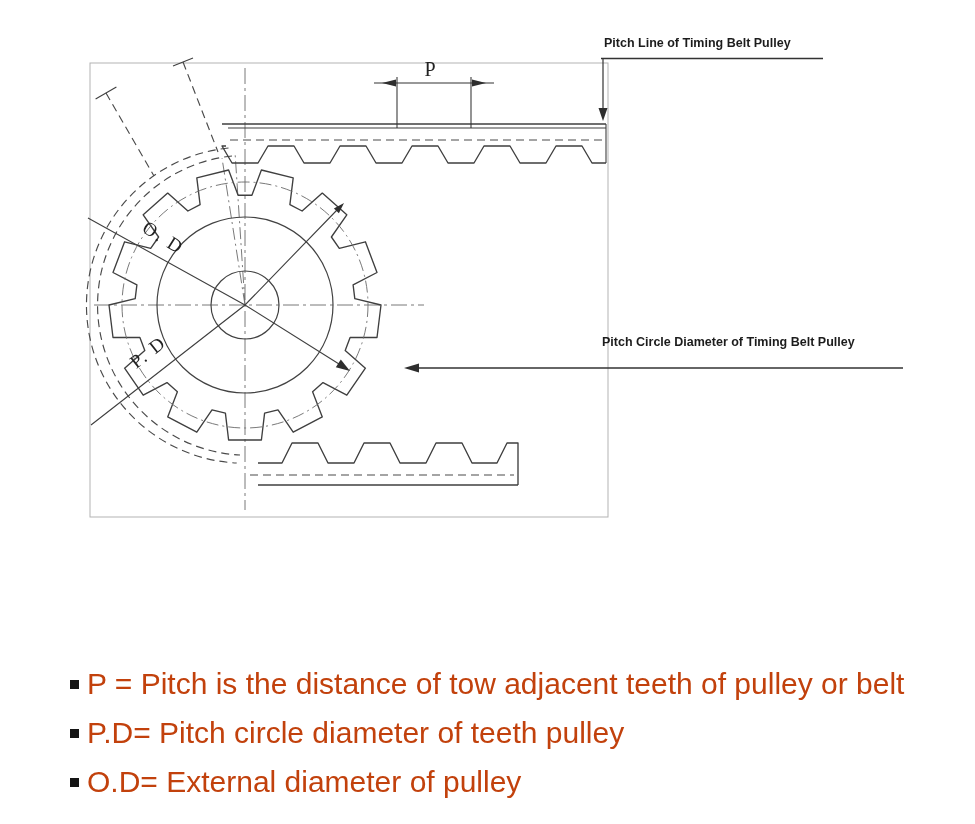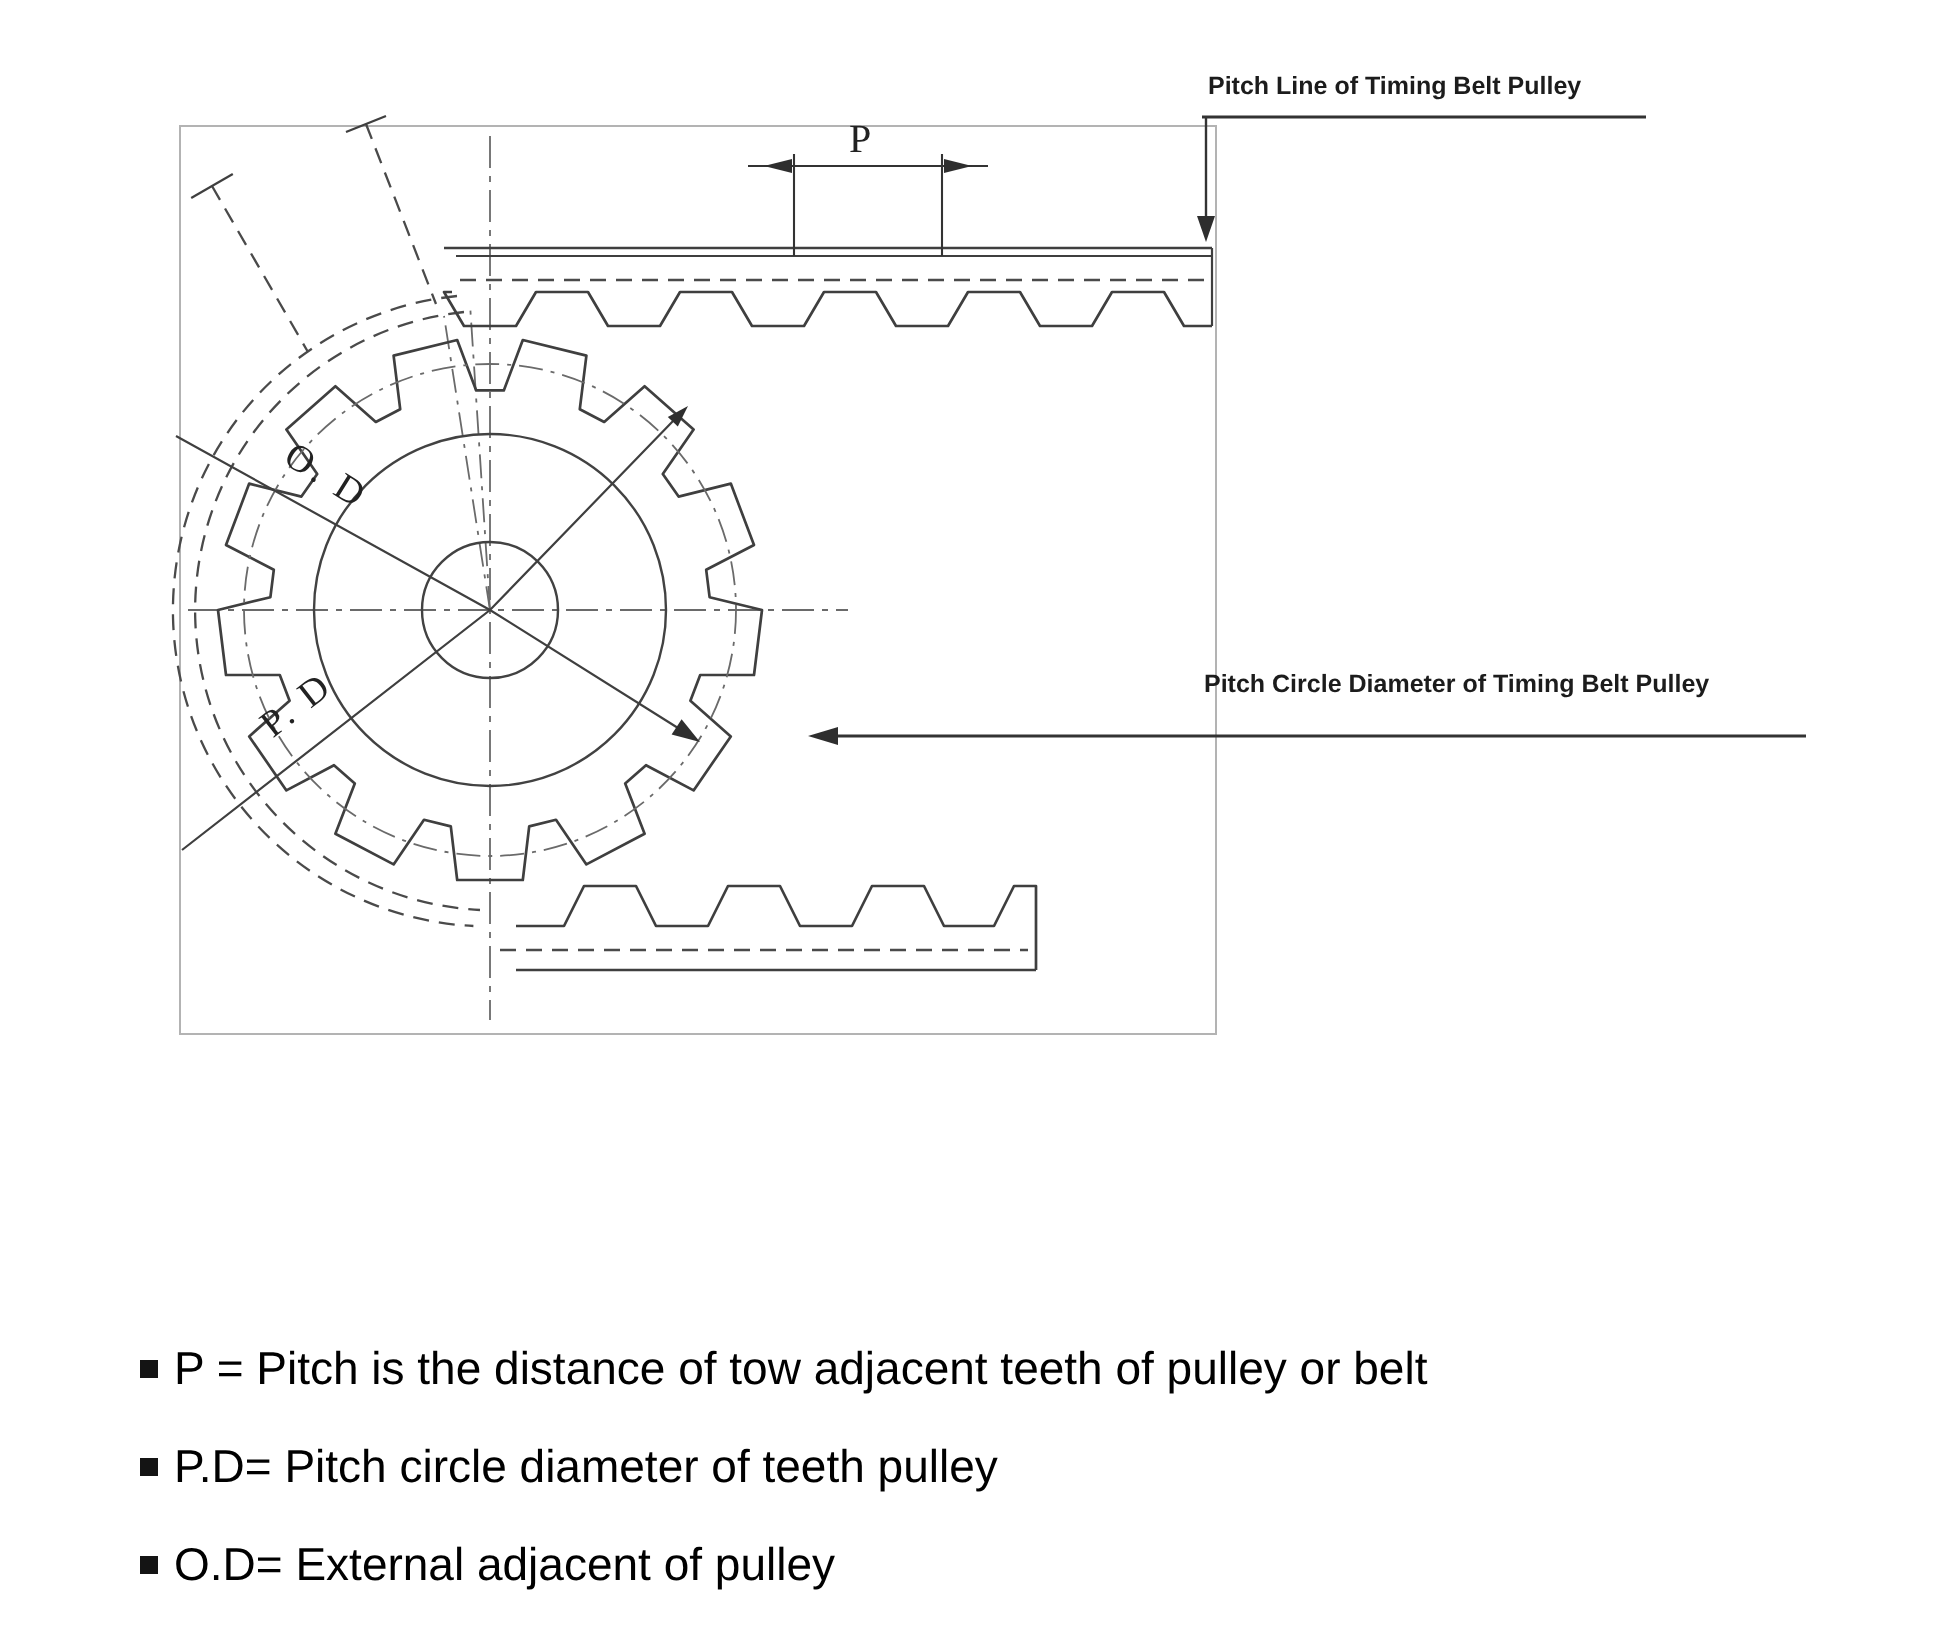--- a/index.html
+++ b/index.html
@@ -12,21 +12,21 @@
   .thin{stroke:#3f3f3f;stroke-width:1.1;fill:none;}
   .med{stroke:#3f3f3f;stroke-width:1.35;fill:none;}
   .dash{stroke:#4a4a4a;stroke-width:1.15;fill:none;stroke-dasharray:8 5;}
   .cline{stroke:#6a6a6a;stroke-width:0.9;fill:none;stroke-dasharray:16 4 3 4;}
   .rline{stroke:#6a6a6a;stroke-width:0.9;fill:none;stroke-dasharray:12 4 2 4;}
   .arrow{fill:#2e2e2e;stroke:none;}
   .dimline{stroke:#333;stroke-width:1.05;fill:none;}
   .legend{position:absolute;left:70px;top:670px;}
   .legend-row{display:flex;align-items:center;margin-bottom:21px;height:28px;}
   .bullet{width:9px;height:9px;background:#141414;margin-right:8px;flex:0 0 auto;}
-  .legend-text{font-size:23px;color:#000000;line-height:28px;white-space:nowrap;}
+  .legend-text{font-size:30px;color:#c2410c;line-height:28px;white-space:nowrap;}
 </style>
 </head>
 <body>
 
 <div class="canvas">
 
   <svg class="diagram-svg" width="975" height="630" viewBox="0 0 975 630">
 
     <rect x="90" y="63" width="518" height="454" fill="none" stroke="#b3b3b3" stroke-width="1"></rect>
 
@@ -108,16 +108,16 @@
     <div class="legend-row">
       <span class="bullet"></span>
       <span class="legend-text">P = Pitch is the distance of tow adjacent teeth of pulley or belt</span>
     </div>
     <div class="legend-row">
       <span class="bullet"></span>
       <span class="legend-text">P.D= Pitch circle diameter of teeth pulley</span>
     </div>
     <div class="legend-row">
       <span class="bullet"></span>
-      <span class="legend-text">O.D= External adjacent of pulley</span>
+      <span class="legend-text">O.D= External diameter of pulley</span>
     </div>
   </div>
 </div>
 
 </body></html>

